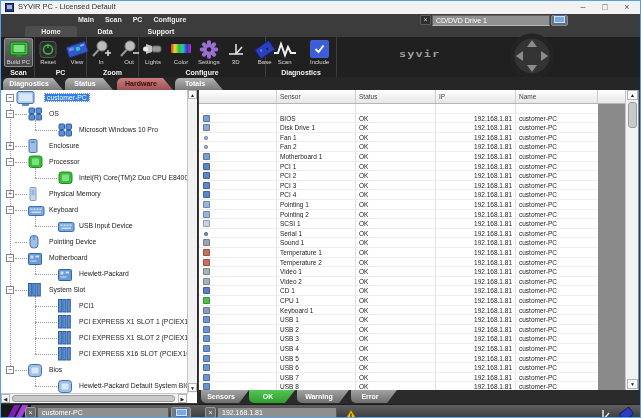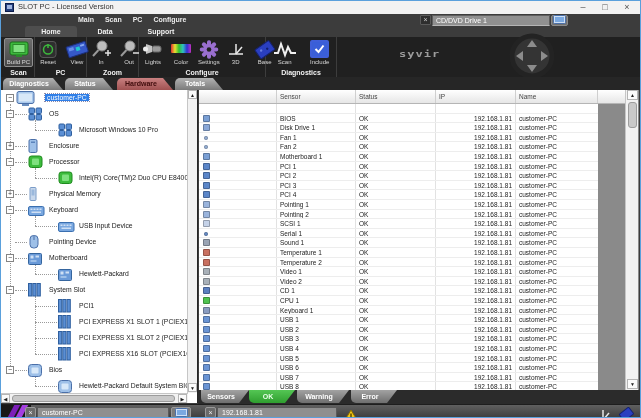--- a/index.html
+++ b/index.html
@@ -96,21 +96,21 @@
 </style>
 </head>
 <body>
 
 <div class="window">
 
   <div class="titlebar">
     <span class="title-icon">
         <i></i>
       </span>
-    <span class="title-text">SLOT PC - Licensed Version</span>
+    <span class="title-text">SYVIR PC - Licensed Default</span>
     <span class="win-controls">
       <span>–</span>
       <span>□</span>
       <span>×</span>
     </span>
   </div>
 
   <div class="menubar">
     <div class="menu-items" id="menu-items">
         <span>Main</span>

